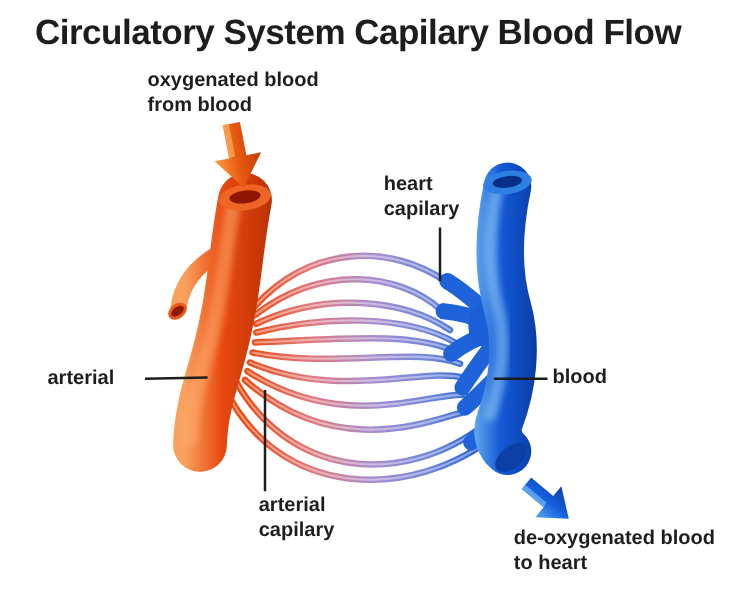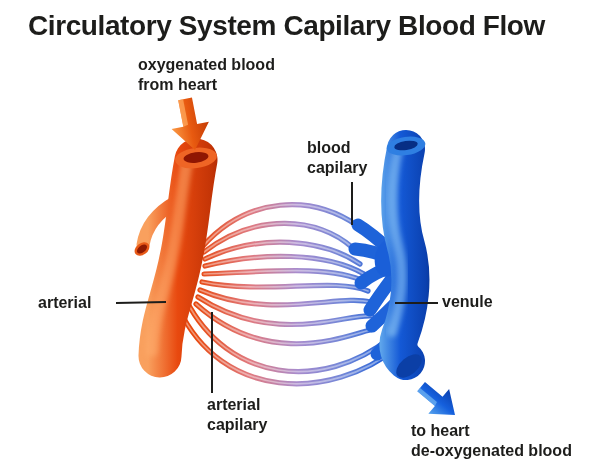--- a/index.html
+++ b/index.html
@@ -5,21 +5,21 @@
   html,body{margin:0;padding:0;}
   body{width:600px;height:475px;background:#ffffff;overflow:hidden;
        font-family:"Liberation Sans",sans-serif;}
   .stage{position:relative;width:600px;height:475px;background:#fff;}
   .art{position:absolute;left:0;top:0;}
   .title{position:absolute;left:28px;top:10px;font-size:28px;font-weight:bold;
          letter-spacing:-0.4px;color:#1d1d1b;white-space:nowrap;}
   .label{position:absolute;font-size:16px;font-weight:bold;line-height:20px;
          color:#1d1d1b;white-space:nowrap;}
   .label span{display:block;}
-  .lbl-oxygenated{left:118px;top:55px;margin-left:20px;}
+  .lbl-oxygenated{left:118px;top:55px;}
   .lbl-venous{left:307px;top:138px;}
   .lbl-arteriole{left:38px;top:293px;}
   .lbl-venule{left:442px;top:292px;}
   .lbl-arterial{left:178px;top:395px;margin-left:29px;}
   .lbl-deoxygenated{left:411px;top:421px;}
   .cap-outer{fill:none;stroke:url(#gCap);stroke-width:5.2;stroke-linecap:round;}
   .cap-hi{fill:none;stroke:#ffffff;stroke-width:1.7;stroke-linecap:round;opacity:.42;}
   .stub{fill:none;stroke:#1e63d9;stroke-width:13;stroke-linecap:round;}
   .pointer{stroke:#1d1d1b;stroke-width:2;}
 </style>
@@ -146,35 +146,35 @@
       <line class="pointer" x1="395" y1="303" x2="438" y2="303"></line>
       <line class="pointer" x1="352" y1="182" x2="352" y2="225"></line>
       <line class="pointer" x1="212" y1="312" x2="212" y2="393"></line>
     </g>
   </svg>
 
   <div class="title">Circulatory System Capilary Blood Flow</div>
 
   <div class="label lbl-oxygenated">
     <span>oxygenated blood</span>
-    <span>from heart</span>
+    <span>from blood</span>
   </div>
 
   <div class="label lbl-venous">
-    <span>blood</span>
+    <span>heart</span>
     <span>capilary</span>
   </div>
 
   <div class="label lbl-arteriole">arterial</div>
 
-  <div class="label lbl-venule">venule</div>
+  <div class="label lbl-venule">blood</div>
 
   <div class="label lbl-arterial">
     <span>arterial</span>
     <span>capilary</span>
   </div>
 
   <div class="label lbl-deoxygenated">
+    <span>de-oxygenated blood</span>
     <span>to heart</span>
-    <span>de-oxygenated blood</span>
   </div>
 
 </div>
 
 </body></html>

